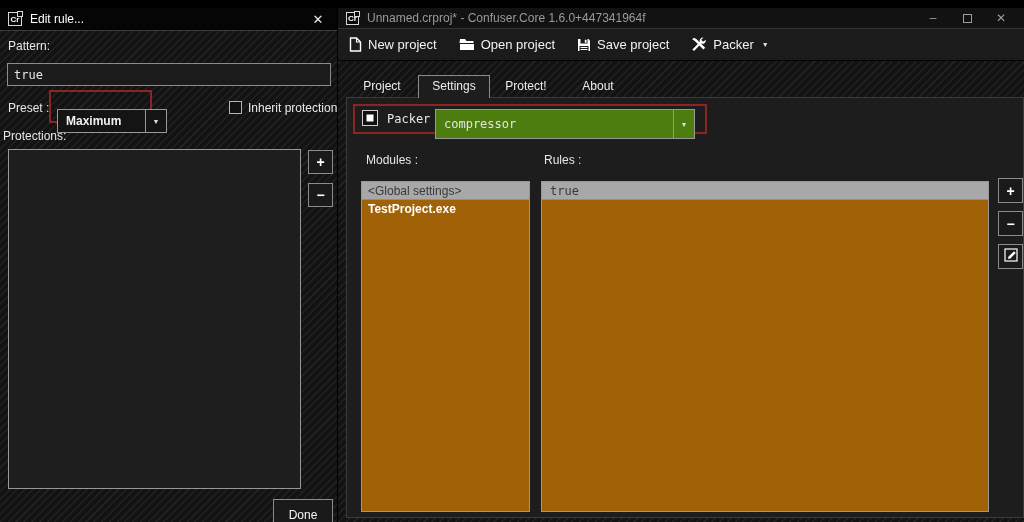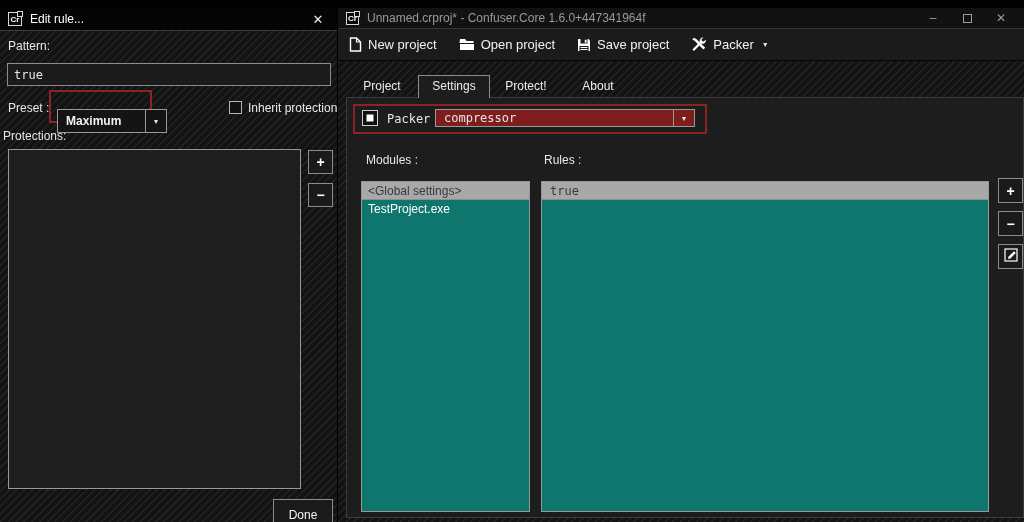--- a/index.html
+++ b/index.html
@@ -57,24 +57,24 @@
 
   .combo { position:absolute; background:#141414; border:1px solid #999; display:flex; align-items:stretch; }
   .combo .val { flex:1; display:flex; align-items:center; padding-left:8px; white-space:nowrap; overflow:hidden; }
   .combo .arrow { width:21px; border-left:1px solid #999; display:flex; align-items:center; justify-content:center;
                   font-size:7px; color:#e0e0e0; }
 
   .checkbox { position:absolute; background:#101010; border:1px solid #b5b5b5; }
   .checkbox.checked::after { content:""; position:absolute; left:50%; top:50%; width:7px; height:7px;
                   transform:translate(-50%,-50%); background:#ffffff; }
 
-  .listbox { position:absolute; background:#0f766e; border:1px solid #979797; overflow:hidden; }
+  .listbox { position:absolute; background:#a16207; border:1px solid #979797; overflow:hidden; }
   .lrow { height:18px; line-height:18px; padding-left:6px; white-space:nowrap; cursor:default; }
   .lrow.selected { background:#a8a8a8; color:#3a3a3a; border-bottom:1px solid #8f8f8f; }
-  .lrow.normal { color:#ffffff; font-weight:400; }
+  .lrow.normal { color:#ffffff; font-weight:700; }
 
   .sqbtn { position:absolute; background:#1a1a1a; border:1px solid #8c8c8c; color:#fff;
            display:flex; align-items:center; justify-content:center;
            font-weight:bold; font-size:14px; cursor:default; }
   .pushbtn { position:absolute; background:#1a1a1a; border:1px solid #8c8c8c; color:#f5f5f5;
            display:flex; align-items:center; justify-content:center; font-size:12px; cursor:default; }
 </style>
 </head>
 <body>
 
@@ -178,21 +178,21 @@
   </div>
 
   <div class="panel">
 
     <div class="redbox" style="left:6px; top:6px; width:354px; height:30px;"></div>
 
     <div class="checkbox checked" style="left:15px; top:12px; width:16px; height:16px; border-color:#cfcfcf;"></div>
 
     <div class="label mono" style="left:40px; top:14px;">Packer :</div>
 
-    <div class="combo" style="left:88px; top:11px; width:260px; height:18px; background:#7f1d1d;">
+    <div class="combo" style="left:88px; top:11px; width:260px; height:30px; background:#4d7c0f;">
       <div class="val mono" style="color:#e5e5e5;">compressor</div>
       <div class="arrow">▼</div>
     </div>
 
     <div class="label" style="left:19px; top:55px;">Modules :</div>
 
     <div class="listbox" style="left:14px; top:83px; width:169px; height:331px;">
       <div class="lrow selected">&lt;Global settings&gt;</div>
       <div class="lrow normal">TestProject.exe</div>
     </div>

